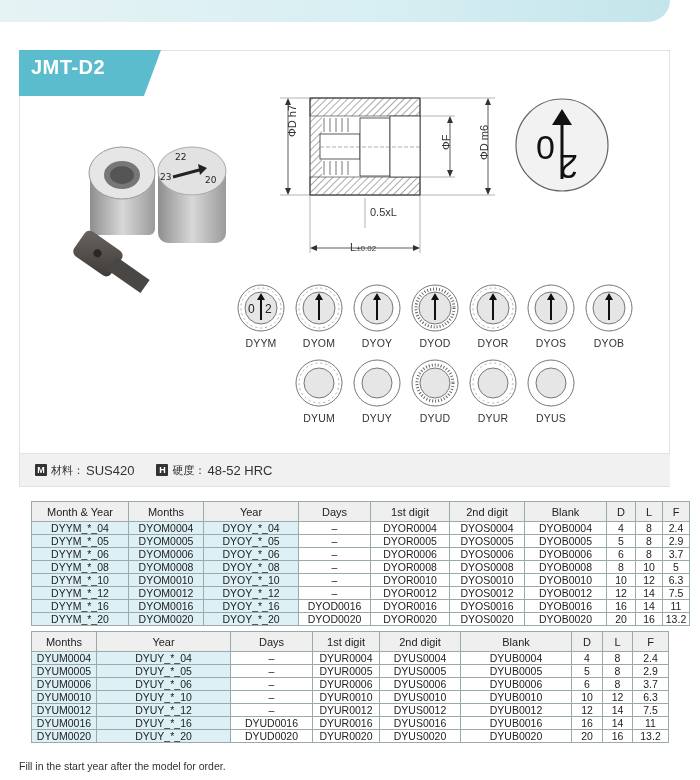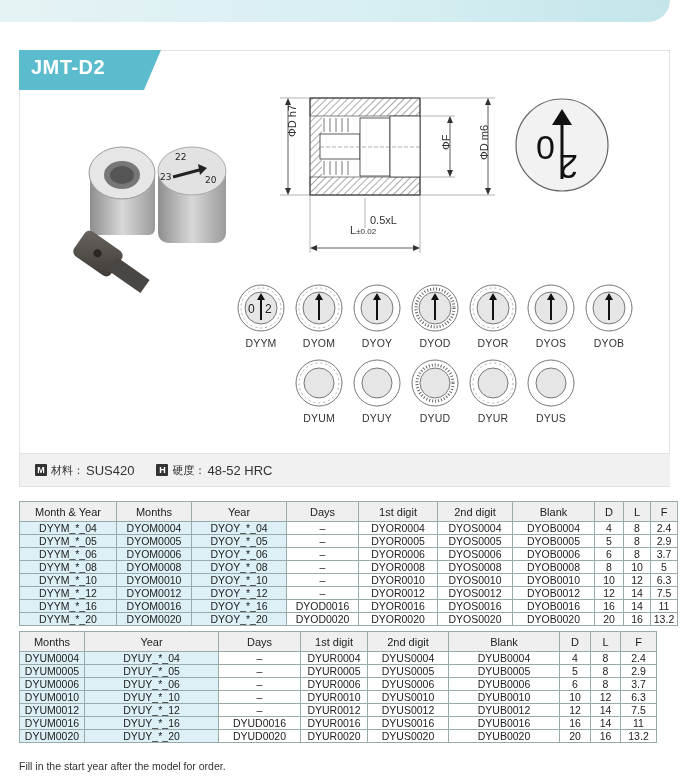--- a/index.html
+++ b/index.html
@@ -1,35 +1,35 @@
 <!DOCTYPE html>
 <html><head>
 <meta charset="utf-8">
 <style>
   * { box-sizing: border-box; margin: 0; padding: 0; }
   body { width: 700px; height: 780px; background: #ffffff; font-family: "Liberation Sans", sans-serif; position: relative; overflow: hidden; color: #333; }
   .top-banner { position: absolute; left: 0; top: 0; width: 670px; height: 22px; background: linear-gradient(90deg, #e6f3f5 0%, #d6eef2 60%, #c3e5ea 100%); border-bottom-right-radius: 30px; }
   .card { position: absolute; left: 19px; top: 50px; width: 651px; height: 437px; border: 1px solid #e2e2e2; background: #fff; }
-  .card-tab { position: absolute; left: 19px; top: 50px; width: 142px; height: 40px; background: #5bbccd; clip-path: polygon(0 0, 100% 0, 88% 100%, 0 100%); border-bottom-right-radius: 8px; }
+  .card-tab { position: absolute; left: 19px; top: 50px; width: 142px; height: 46px; background: #5bbccd; clip-path: polygon(0 0, 100% 0, 88% 100%, 0 100%); border-bottom-right-radius: 8px; }
   .card-tab span { position: absolute; left: 12px; top: 6px; color: #fff; font-weight: bold; font-size: 20px; letter-spacing: 0.5px; }
   .footer-bar { position: absolute; left: 20px; top: 453px; width: 650px; height: 33px; background: #f1f1f1; border-top: 1px solid #e2e2e2; display: flex; align-items: center; padding-left: 15px; font-size: 13px; color: #333; }
   .badge { display: inline-block; width: 12px; height: 12px; background: #333; color: #fff; font-size: 9px; font-weight: bold; line-height: 12px; text-align: center; margin-right: 4px; border-radius: 1px; }
   .spec { margin-right: 22px; display: flex; align-items: center; }
   .spec .lbl { font-size: 11px; margin-right: 2px; }
 
   .product-photo { position: absolute; left: 55px; top: 145px; width: 175px; height: 160px; }
   .diagram { position: absolute; left: 280px; top: 88px; width: 220px; height: 170px; }
   .big-dial { position: absolute; left: 514px; top: 97px; width: 96px; height: 96px; }
 
   .dial-group { position: absolute; }
   .dial-item { position: absolute; width: 60px; text-align: center; }
   .dial-item svg { display: block; margin: 0 auto; }
   .dial-item .dlabel { font-size: 10.5px; color: #333; margin-top: 4px; letter-spacing: 0.2px; }
 
-  table.spec-table { position: absolute; border-collapse: collapse; font-size: 10.5px; color: #222; table-layout: fixed; }
+  table.spec-table { position: absolute; border-collapse: collapse; font-size: 10.5px; color: #222; table-layout: fixed; margin-left: 12px; }
   table.spec-table th, table.spec-table td { border: 1px solid #9aa; text-align: center; font-weight: normal; padding: 0; white-space: nowrap; overflow: hidden; }
   table.spec-table th { background: #efefef; height: 20px; font-size: 11px; }
   table.spec-table td { height: 12.6px; line-height: 12px; }
   td.blue { background: #dcf0f5; }
   .note { position: absolute; left: 19px; top: 760px; font-size: 10.5px; color: #333; }
 </style>
 </head>
 <body>
 
 <div class="top-banner"></div>
@@ -102,22 +102,22 @@
   <line x1="30" y1="107" x2="30" y2="165" stroke="#666" stroke-width="0.5"></line>
   <line x1="140" y1="107" x2="140" y2="165" stroke="#666" stroke-width="0.5"></line>
   <line x1="85" y1="110" x2="85" y2="140" stroke="#666" stroke-width="0.5"></line>
   <line x1="32" y1="160" x2="138" y2="160" stroke="#333" stroke-width="0.8"></line>
   <polygon points="30,160 37,157 37,163" fill="#333"></polygon>
   <polygon points="140,160 133,157 133,163" fill="#333"></polygon>
 </svg>
 <div style="position:absolute;left:286px;top:137px;transform:rotate(-90deg);transform-origin:left top;font-size:11px;"><span>ΦD h7</span></div>
 <div style="position:absolute;left:440px;top:150px;transform:rotate(-90deg);transform-origin:left top;font-size:11px;">ΦF</div>
 <div style="position:absolute;left:478px;top:160px;transform:rotate(-90deg);transform-origin:left top;font-size:11px;">ΦD m6</div>
-<div style="position:absolute;left:370px;top:214px;font-size:11px;">0.5xL</div>
-<div style="position:absolute;left:350px;top:224px;font-size:11px;">
+<div style="position:absolute;left:370px;top:206px;font-size:11px;">0.5xL</div>
+<div style="position:absolute;left:350px;top:241px;font-size:11px;">
   <span>L</span><span style="font-size:8px;">±0.02</span>
 </div>
 
 <svg class="big-dial" viewBox="0 0 96 96">
   <circle cx="48" cy="48" r="46" fill="#f2f2f2" stroke="#666" stroke-width="1.2"></circle>
   <line x1="48" y1="82" x2="48" y2="26" stroke="#111" stroke-width="3"></line>
   <polygon points="48,12 38,28 58,28" fill="#111"></polygon>
   <text x="22" y="62" font-size="34" fill="#111" font-family="Liberation Sans, sans-serif">0</text>
   <text x="84" y="40" font-size="34" fill="#111" font-family="Liberation Sans, sans-serif" transform="rotate(180 74 49)">2</text>
 </svg>

